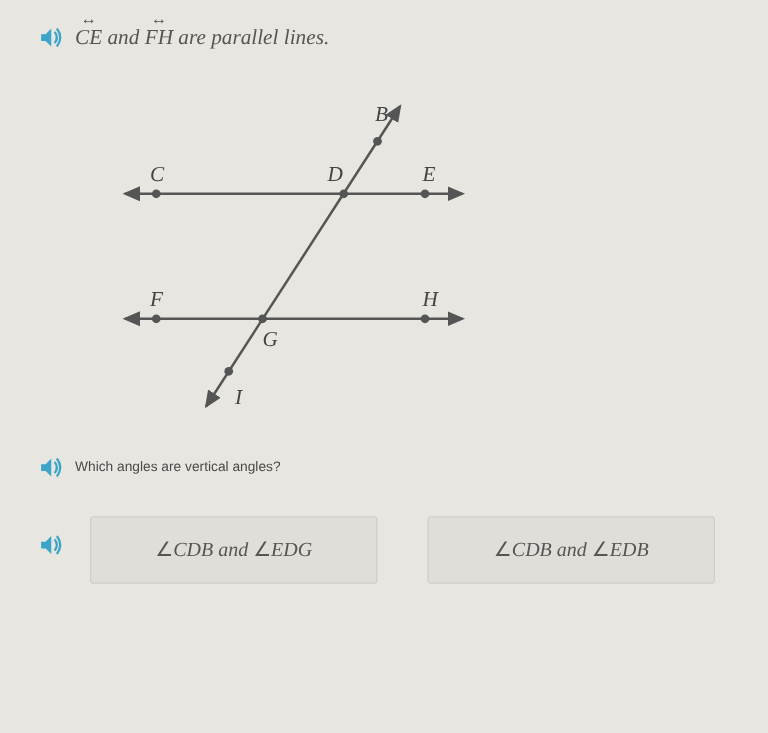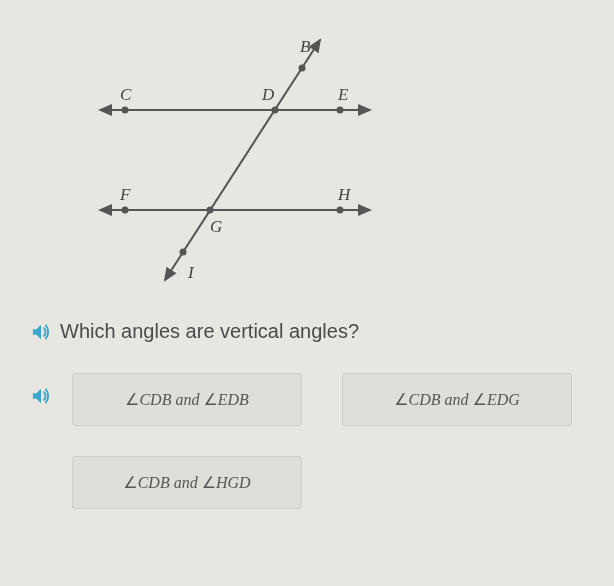--- a/index.html
+++ b/index.html
@@ -55,21 +55,21 @@
       margin-left: 40px;
       margin-bottom: 20px;
     }
     .question-line {
       display: flex;
       align-items: center;
       gap: 8px;
       margin-bottom: 30px;
     }
     .question-text {
-      font-size: 20px;
+      font-size: 11px;
       color: #4a4a4a;
     }
     .answers {
       display: flex;
       align-items: flex-start;
       gap: 10px;
       margin-left: 0px;
     }
     .answer-grid {
       display: grid;
@@ -94,20 +94,32 @@
     }
     .sound-col {
       padding-top: 14px;
     }
   </style>
 </head>
 <body>
 
 <div class="content">
 
+  <div class="statement-line">
+    <span class="sound-icon">
+      <svg viewBox="0 0 24 20" width="22" height="18">
+        <path d="M3 7 L7 7 L12 2 L12 18 L7 13 L3 13 Z" fill="#3aa5c8"></path>
+        <path d="M15 5 Q19 10 15 15" stroke="#3aa5c8" stroke-width="2" fill="none"></path>
+        <path d="M17 2 Q23 10 17 18" stroke="#3aa5c8" stroke-width="2" fill="none"></path>
+      </svg>
+    </span>
+    <span class="statement-text">
+      <span class="arrow-over">CE</span><span> and </span><span class="arrow-over">FH</span><span> are parallel lines.</span>
+    </span>
+  </div>
 
   <div class="diagram-container">
     <svg viewBox="0 0 340 280" width="340" height="280">
       <defs>
         <marker id="arrowR" markerWidth="8" markerHeight="8" refX="6" refY="4" orient="auto">
           <path d="M0,1 L7,4 L0,7 Z" fill="#555"></path>
         </marker>
         <marker id="arrowL" markerWidth="8" markerHeight="8" refX="2" refY="4" orient="auto">
           <path d="M8,1 L1,4 L8,7 Z" fill="#555"></path>
         </marker>
@@ -155,24 +167,21 @@
       <span class="sound-icon">
         <svg viewBox="0 0 24 20" width="22" height="18">
           <path d="M3 7 L7 7 L12 2 L12 18 L7 13 L3 13 Z" fill="#3aa5c8"></path>
           <path d="M15 5 Q19 10 15 15" stroke="#3aa5c8" stroke-width="2" fill="none"></path>
           <path d="M17 2 Q23 10 17 18" stroke="#3aa5c8" stroke-width="2" fill="none"></path>
         </svg>
       </span>
     </div>
     <div class="answer-grid">
       <div class="answer-option">
-        <span class="angle-sym">∠</span><span>CDB</span><span> and </span><span class="angle-sym">∠</span><span>EDB</span>
-      </div>
-      <div class="answer-option">
         <span class="angle-sym">∠</span><span>CDB</span><span> and </span><span class="angle-sym">∠</span><span>EDG</span>
       </div>
       <div class="answer-option">
-        <span class="angle-sym">∠</span><span>CDB</span><span> and </span><span class="angle-sym">∠</span><span>HGD</span>
+        <span class="angle-sym">∠</span><span>CDB</span><span> and </span><span class="angle-sym">∠</span><span>EDB</span>
       </div>
     </div>
   </div>
 
 </div>
 
 </body></html>

